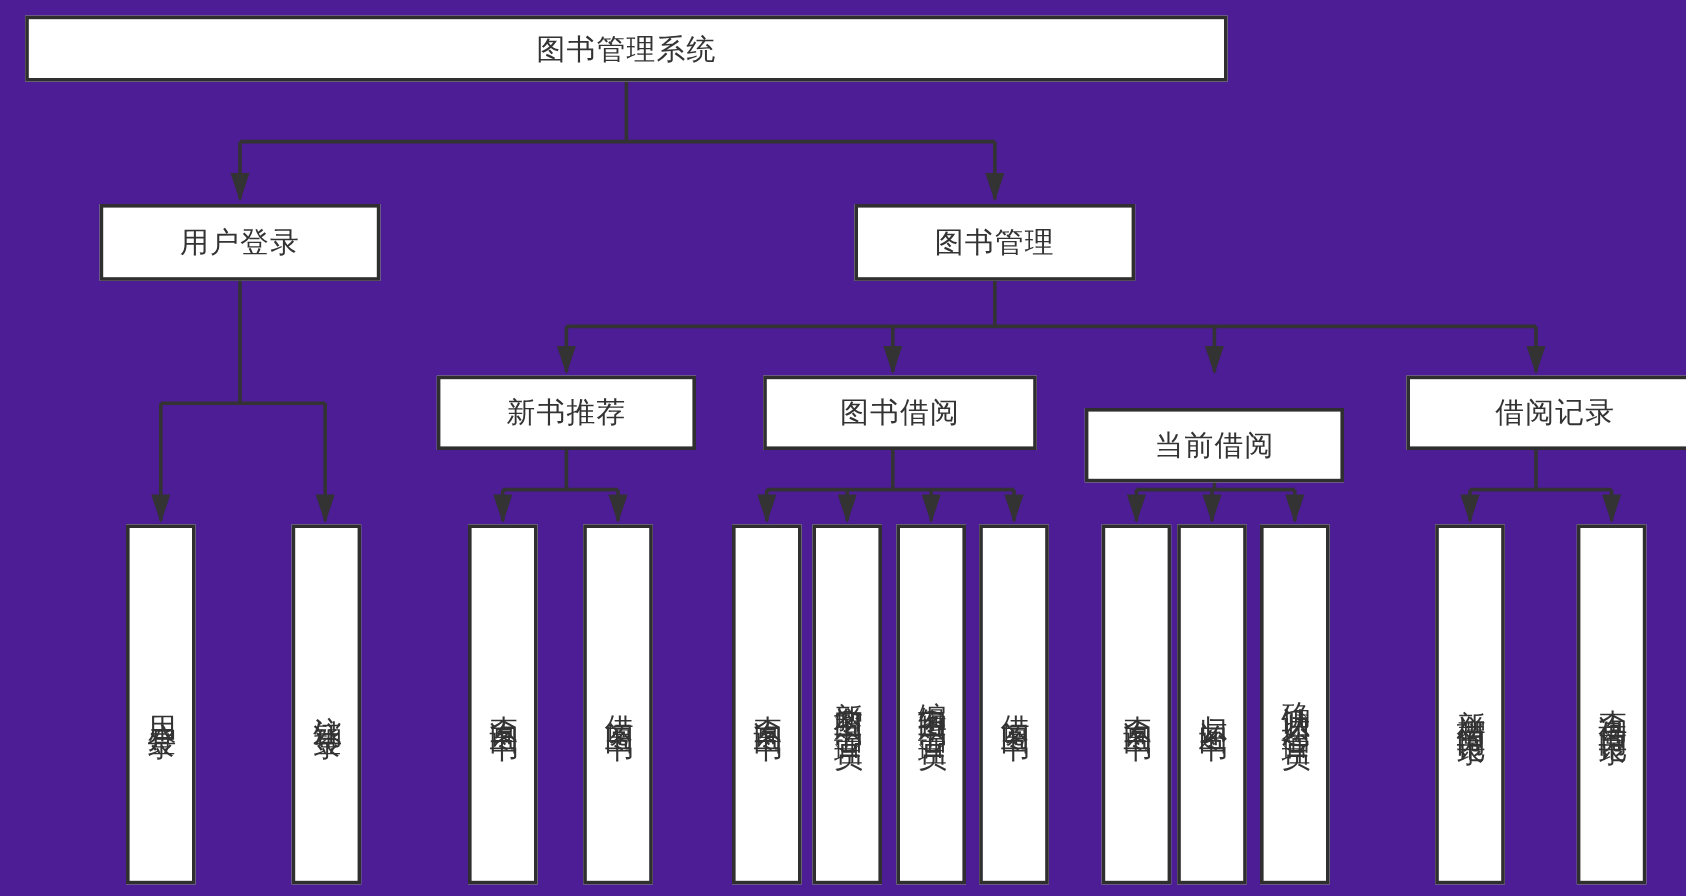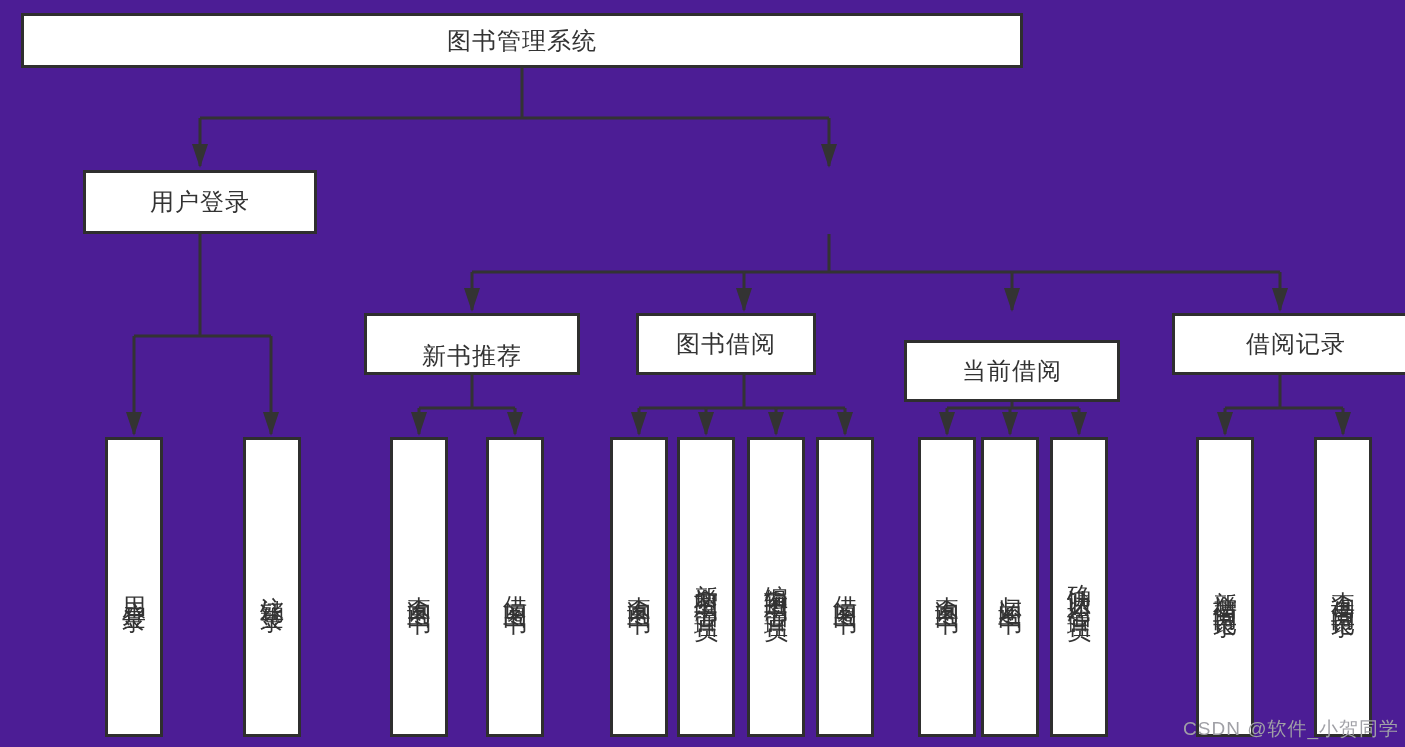--- a/index.html
+++ b/index.html
@@ -109,25 +109,28 @@
     <path class="wire" d="M1343,408 V434" marker-end="url(#arr)"></path>
   </svg>
 
   <div class="hbox" style="left:21px; top:13px; width:1002px; height:55px;">
     <span>图书管理系统</span>
   </div>
 
   <div class="hbox" style="left:83px; top:170px; width:234px; height:64px;">
     <span>用户登录</span>
   </div>
+  <div class="hbox" style="left:712px; top:170px; width:234px; height:64px;">
+    <span>图书管理</span>
+  </div>
 
-  <div class="hbox" style="left:364px; top:313px; width:216px; height:62px;align-items:flex-end;">
+  <div class="hbox" style="left:364px; top:313px; width:216px; height:62px;">
     <span>新书推荐</span>
   </div>
-  <div class="hbox" style="left:636px; top:313px; width:180px; height:62px;">
+  <div class="hbox" style="left:636px; top:313px; width:228px; height:62px;">
     <span>图书借阅</span>
   </div>
   <div class="hbox" style="left:904px; top:313px; width:216px; height:62px;margin-top:27px;">
     <span>当前借阅</span>
   </div>
   <div class="hbox" style="left:1172px; top:313px; width:248px; height:62px;">
     <span>借阅记录</span>
   </div>
 
   <div class="vbox" style="left:105px;">
@@ -167,15 +170,14 @@
     <span class="vtext">确认归还（管理员）</span>
   </div>
 
   <div class="vbox" style="left:1196px;">
     <span class="vtext">新增借阅记录</span>
   </div>
   <div class="vbox" style="left:1314px;">
     <span class="vtext">查询借阅记录</span>
   </div>
 
-  <div class="watermark">CSDN @软件_小贺同学</div>
 
 </div>
 
 </body></html>

